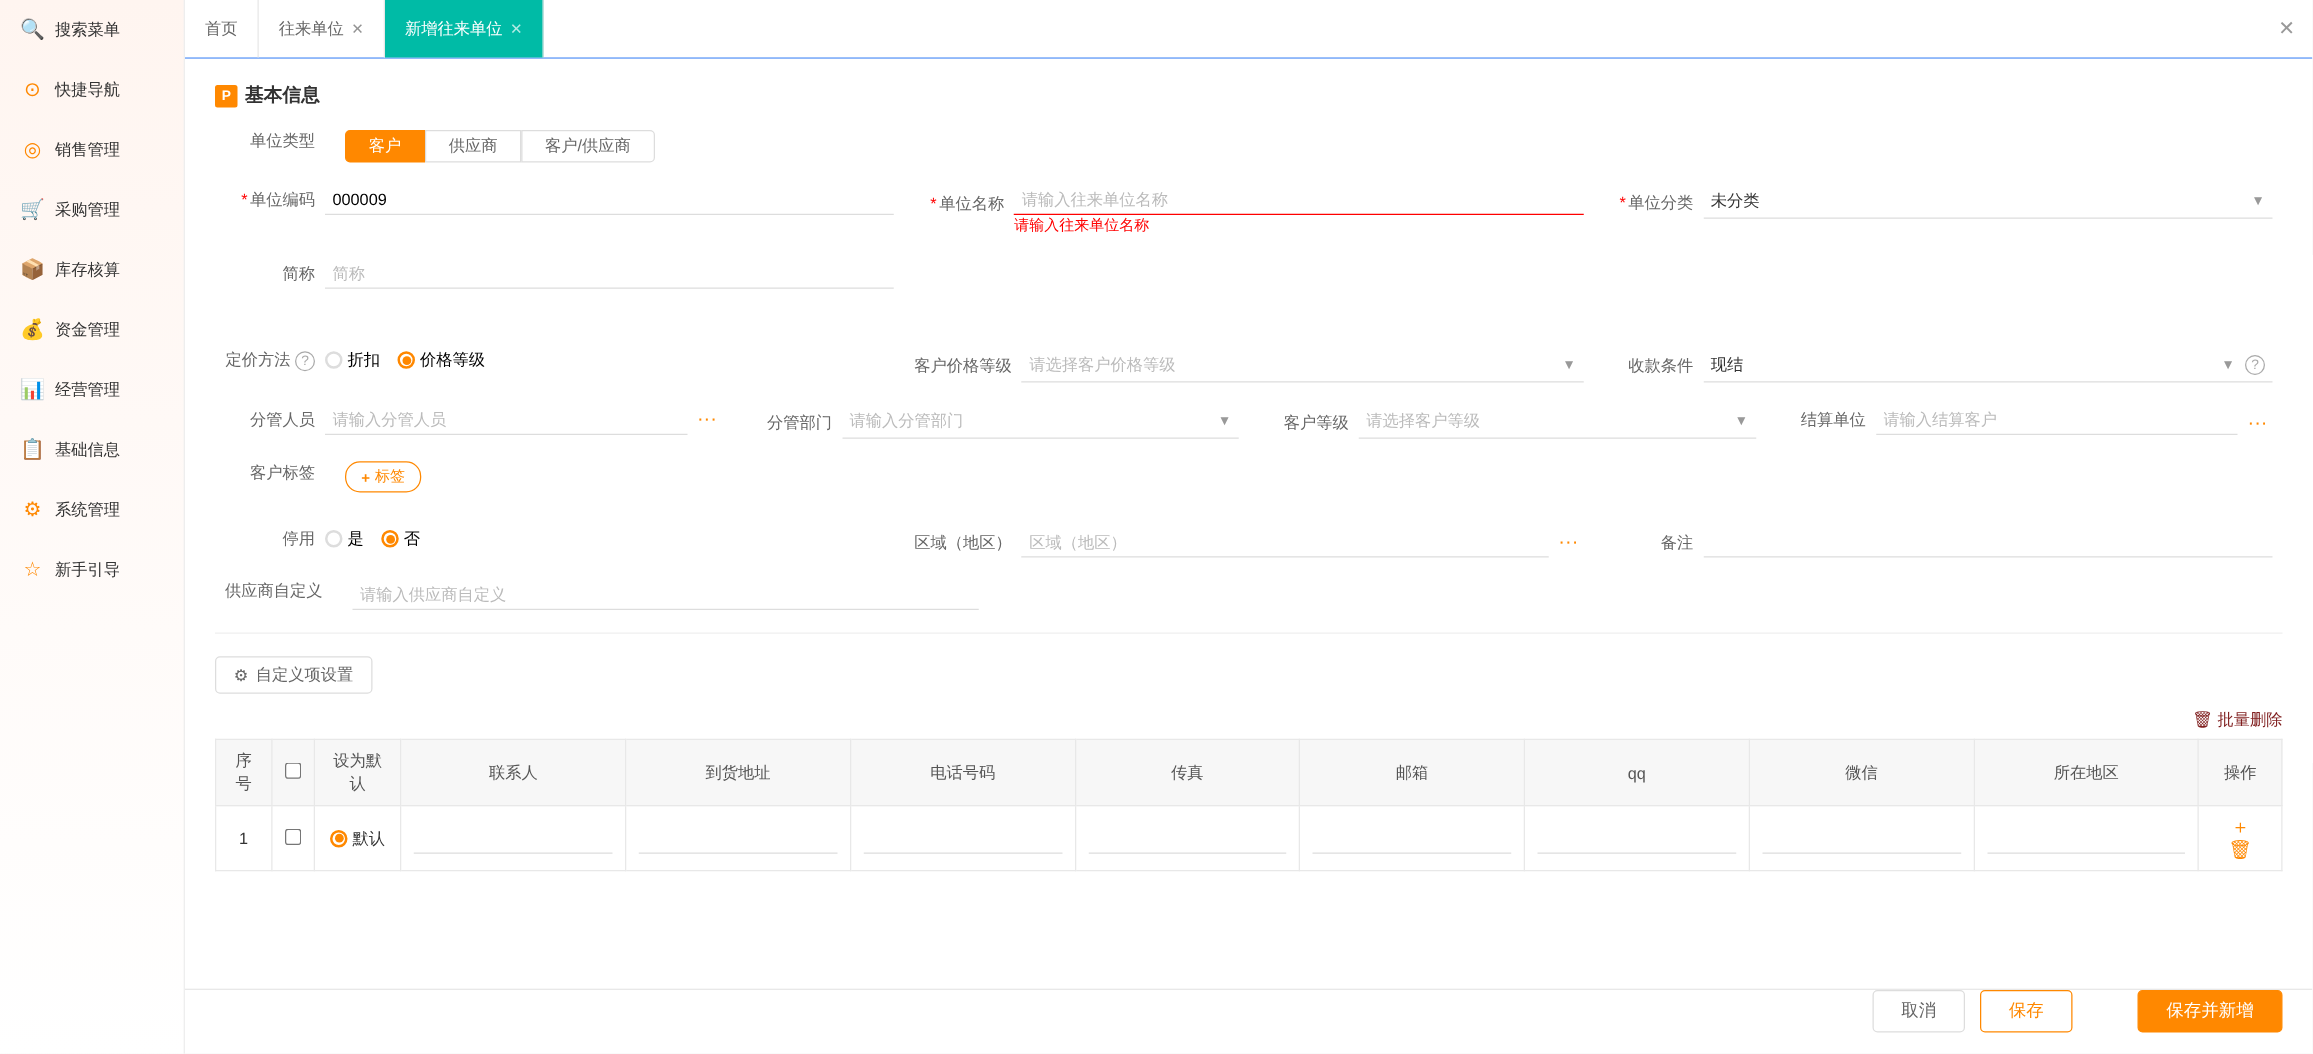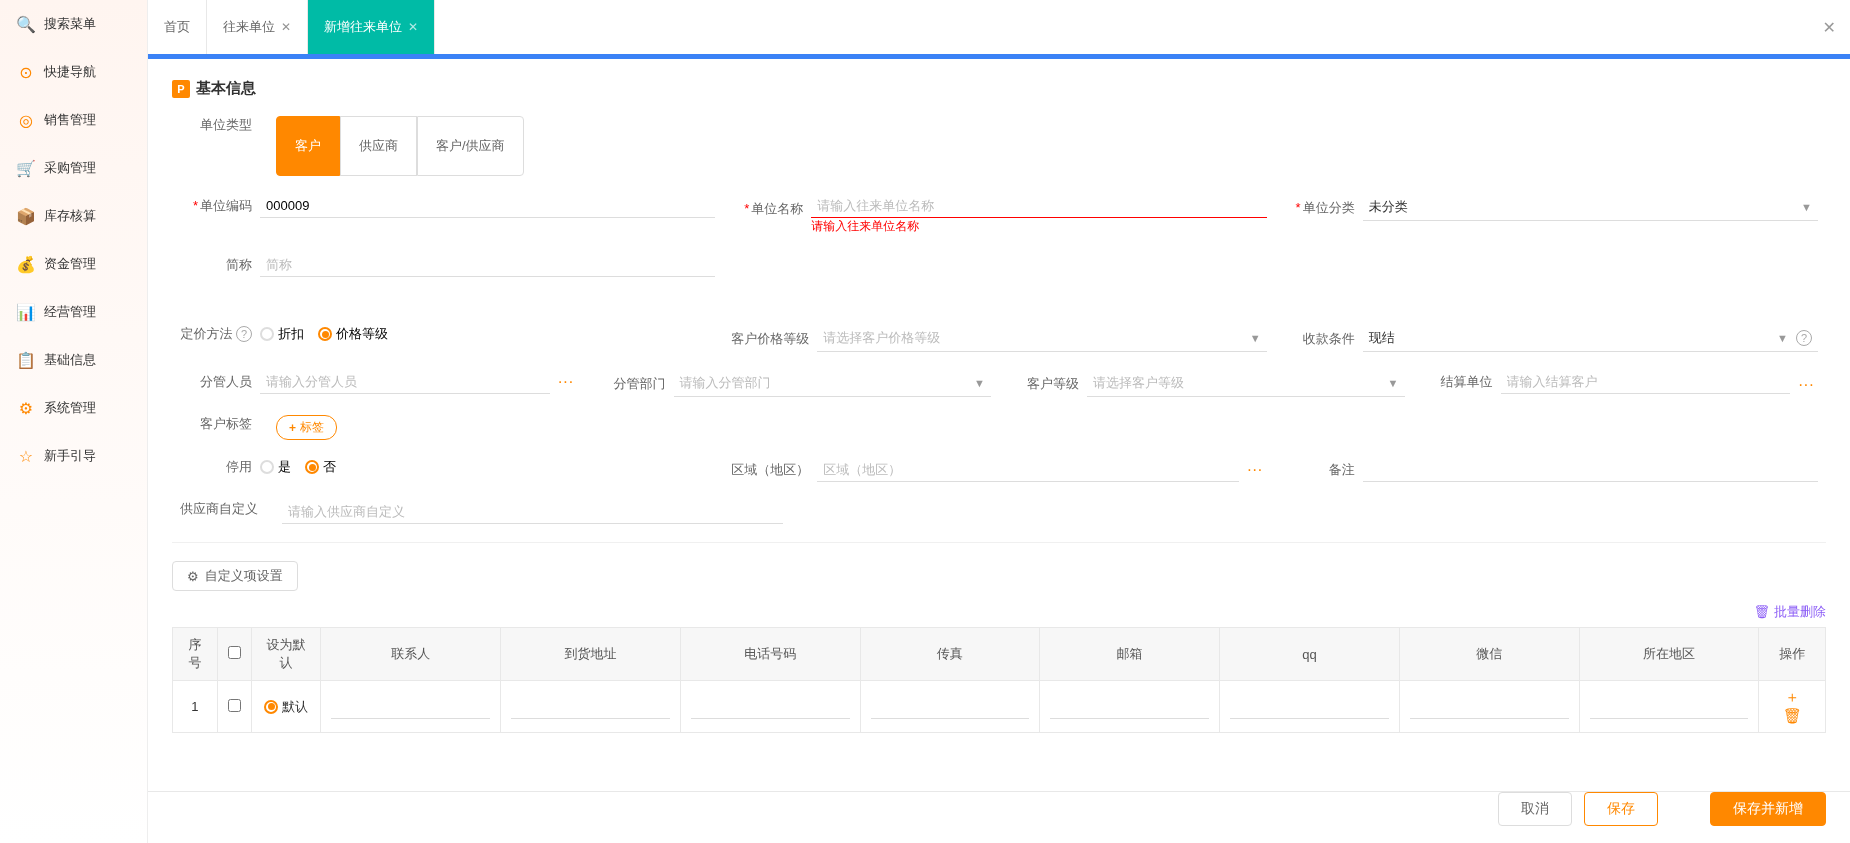--- a/index.html
+++ b/index.html
@@ -36,23 +36,23 @@
     
     .main {
       flex: 1;
       display: flex;
       flex-direction: column;
       overflow: hidden;
     }
 
     
     .tabbar {
-      height: 59px;
+      height: 47px;
       background: #fff;
-      border-bottom: 5px solid #3b82f6;
+      border-bottom: 1px solid #3b82f6;
       display: flex;
       align-items: stretch;
       flex-shrink: 0;
     }
     .tab {
       display: flex;
       align-items: center;
       padding: 0 16px;
       gap: 6px;
       font-size: 13px;
@@ -129,21 +129,21 @@
       font-size: 12px;
       margin-top: 2px;
     }
 
     
     .type-buttons {
       display: flex;
       gap: 0;
     }
     .type-btn {
-      padding: 20px 18px;
+      padding: 3px 18px;
       border: 1px solid #ddd;
       background: #fff;
       cursor: pointer;
       font-size: 13px;
       color: #666;
     }
     .type-btn.active {
       background: #f80;
       color: #fff;
       border-color: #f80;
@@ -277,21 +277,21 @@
       border: 1px solid #ddd;
     }
     .btn-cancel { background: #fff; color: #666; }
     .btn-save { background: #fff; color: #f80; border-color: #f80; }
     .btn-save-new { background: #f80; color: #fff; border-color: #f80; margin-left: 40px; }
 
     
     .batch-delete {
       text-align: right;
       margin-bottom: 6px;
-      color: #8b5cf6;
+      color: #7f1d1d;
       font-size: 13px;
     }
     .grid-row {
       display: grid;
       align-items: start;
       width: 100%;
       margin-bottom: 18px;
     }
     .grid-3 { grid-template-columns: 1fr 1fr 1fr; }
 
@@ -526,21 +526,21 @@
 
       <div class="cell">
         <span class="cell-label">结算单位</span>
         <div class="cell-content" style="display:flex; align-items:flex-end; gap:4px;">
           <input class="form-input" type="text" placeholder="请输入结算客户" style="flex: 1 1 0%;">
           <span class="ellipsis-btn">···</span>
         </div>
       </div>
     </div>
 
-    <div class="grid-row" style="grid-template-columns: auto 1fr; margin-bottom:18px;">
+    <div class="grid-row" style="grid-template-columns: auto 1fr; margin-bottom:28px;">
       <div class="cell" style="justify-content:flex-end;">
         <span class="cell-label">客户标签</span>
       </div>
       <div class="cell">
         <button class="tag-btn">
           <span class="plus-icon">+</span>
           <span>标签</span>
         </button>
       </div>
     </div>

